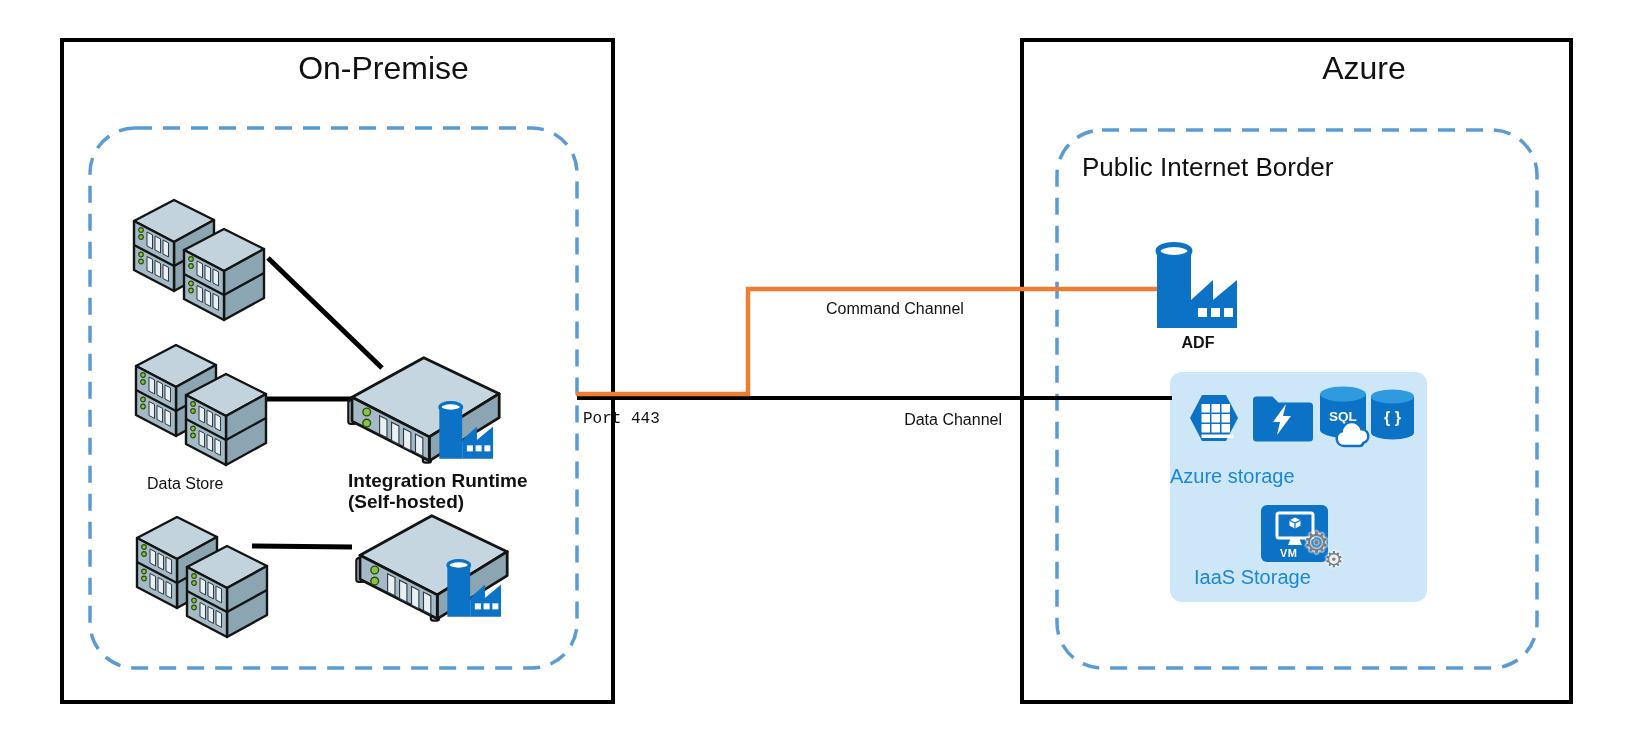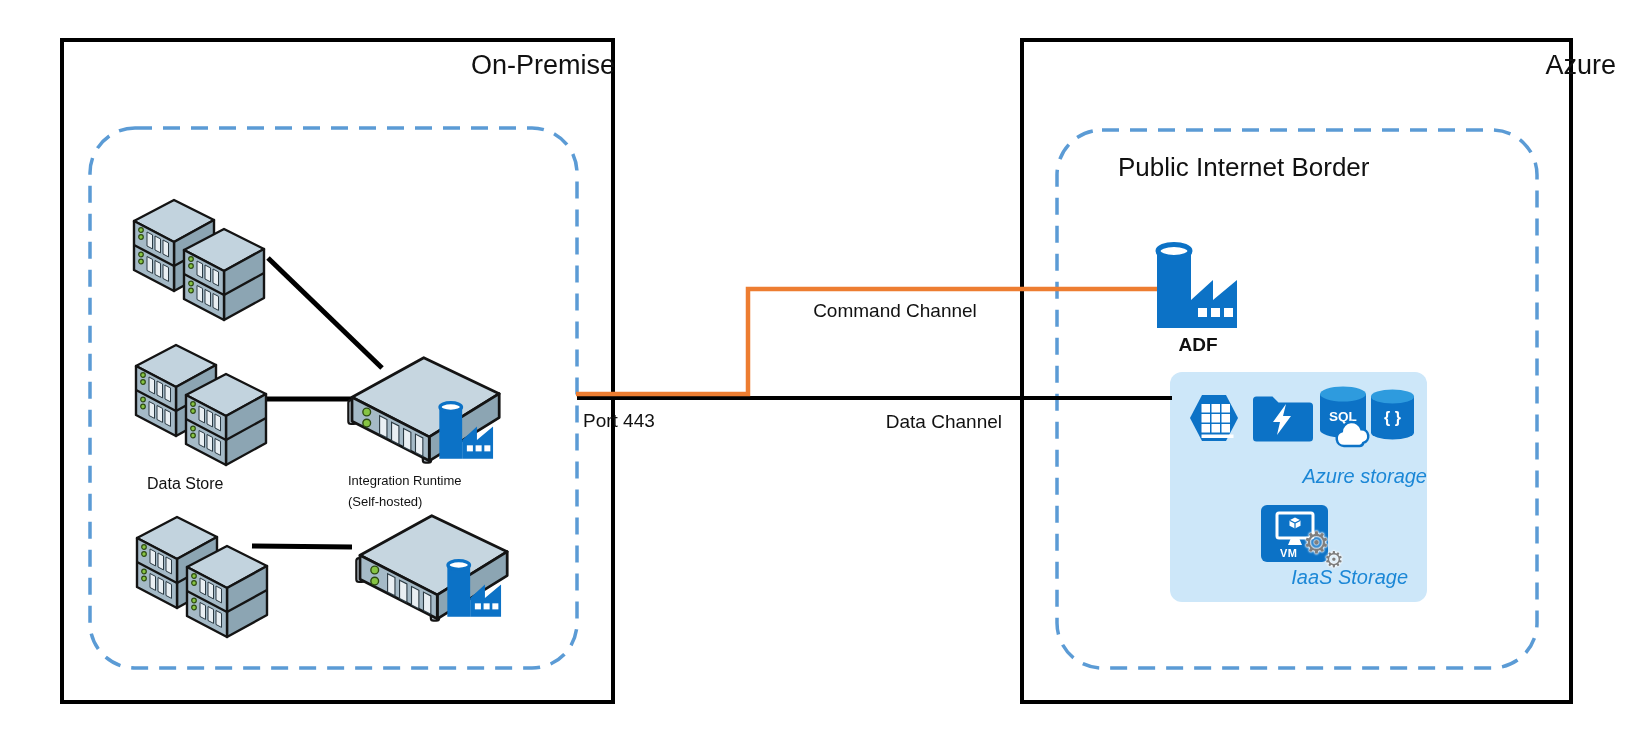--- a/index.html
+++ b/index.html
@@ -5,26 +5,26 @@
   html,body{margin:0;padding:0;background:#ffffff;}
   .canvas{position:relative;width:1627px;height:754px;background:#ffffff;overflow:hidden;
           font-family:"Liberation Sans",sans-serif;color:#111;}
   .group-box{position:absolute;border:4px solid #000;background:transparent;z-index:0;}
   #box-onprem{left:60px;top:38px;width:547px;height:658px;}
   #box-azure{left:1020px;top:38px;width:545px;height:658px;}
   #storage-panel{position:absolute;left:1170px;top:372px;width:257px;height:230px;
                  background:#CDE7F9;border-radius:12px;z-index:0;}
   svg.layer{position:absolute;left:0;top:0;z-index:1;}
   .lbl{position:absolute;white-space:nowrap;z-index:2;line-height:1.15;}
-  .title{font-size:27px;text-align:right;}
+  .title{font-size:32px;text-align:center;padding-left:46px;}
   .border-lbl{font-size:26px;}
-  .mid-lbl{font-size:19px;text-align:center;}
+  .mid-lbl{font-size:16px;text-align:center;}
   .small-lbl{font-size:16px;}
-  .ir-lbl{font-size:13px;line-height:21px;}
-  .blue-lbl{color:#1B87D6;font-size:20px;text-align:right;font-style:italic;}
+  .ir-lbl{font-size:19px;line-height:21px;font-weight:bold;}
+  .blue-lbl{color:#1B87D6;font-size:20px;text-align:left;}
   .gear{position:absolute;z-index:2;color:#7F7F7F;line-height:1;
         text-shadow:0 0 2px #fff,0 0 2px #fff,0 0 3px #fff;}
   .k5{stroke:#000;stroke-width:5;}
   .k4{stroke:#000;stroke-width:4;}
   .orange{stroke:#ED7D31;stroke-width:4.5;fill:none;}
   .dashed{fill:none;stroke:#5B9BD5;stroke-width:3.5;stroke-dasharray:17 11;}
 </style>
 </head>
 <body>
 
@@ -156,33 +156,33 @@
     <use href="#hexgrid" transform="translate(1190,392)"></use>
     <use href="#folderbolt" transform="translate(1251,391)"></use>
     <use href="#bracesdb" transform="translate(1371,389)"></use>
     <use href="#sqldb" transform="translate(1320,386)"></use>
     <use href="#vmicon" transform="translate(1261,505)"></use>
   </svg>
 
   <div class="lbl title" style="left:60px;top:50px;width:555px;">On-Premise</div>
   <div class="lbl title" style="left:1020px;top:50px;width:596px;">Azure</div>
 
-  <div class="lbl border-lbl" style="left:1082px;top:153px;margin-left:36px;">Public Internet Border</div>
+  <div class="lbl border-lbl" style="left:1082px;top:153px;">Public Internet Border</div>
 
   <div class="lbl small-lbl" style="left:147px;top:475px;">Data Store</div>
 
   <div class="lbl ir-lbl" style="left:348px;top:470px;">
     <div>Integration Runtime</div>
     <div>(Self-hosted)</div>
   </div>
 
   <div class="lbl mid-lbl" style="left:770px;top:300px;width:250px;">Command Channel</div>
-  <div class="lbl mid-lbl" style="left:583px;top:410px;">Port 443</div>
+  <div class="lbl mid-lbl" style="left:583px;top:410px;font-family:Liberation Mono, monospace;">Port 443</div>
   <div class="lbl mid-lbl" style="left:772px;top:411px;width:230px;text-align:right;">Data Channel</div>
 
   <div class="lbl mid-lbl" style="left:1153px;top:334px;width:90px;font-weight:bold;">ADF</div>
   <div class="lbl blue-lbl" style="left:1170px;top:465px;width:257px;">Azure storage</div>
-  <div class="lbl blue-lbl" style="left:1151px;top:566px;width:257px;">IaaS Storage</div>
+  <div class="lbl blue-lbl" style="left:1194px;top:566px;width:257px;">IaaS Storage</div>
 
   <span class="gear" style="left:1303px;top:528px;font-size:30px;">⚙</span>
   <span class="gear" style="left:1324px;top:549px;font-size:22px;">⚙</span>
 
 </div>
 
 </body></html>

